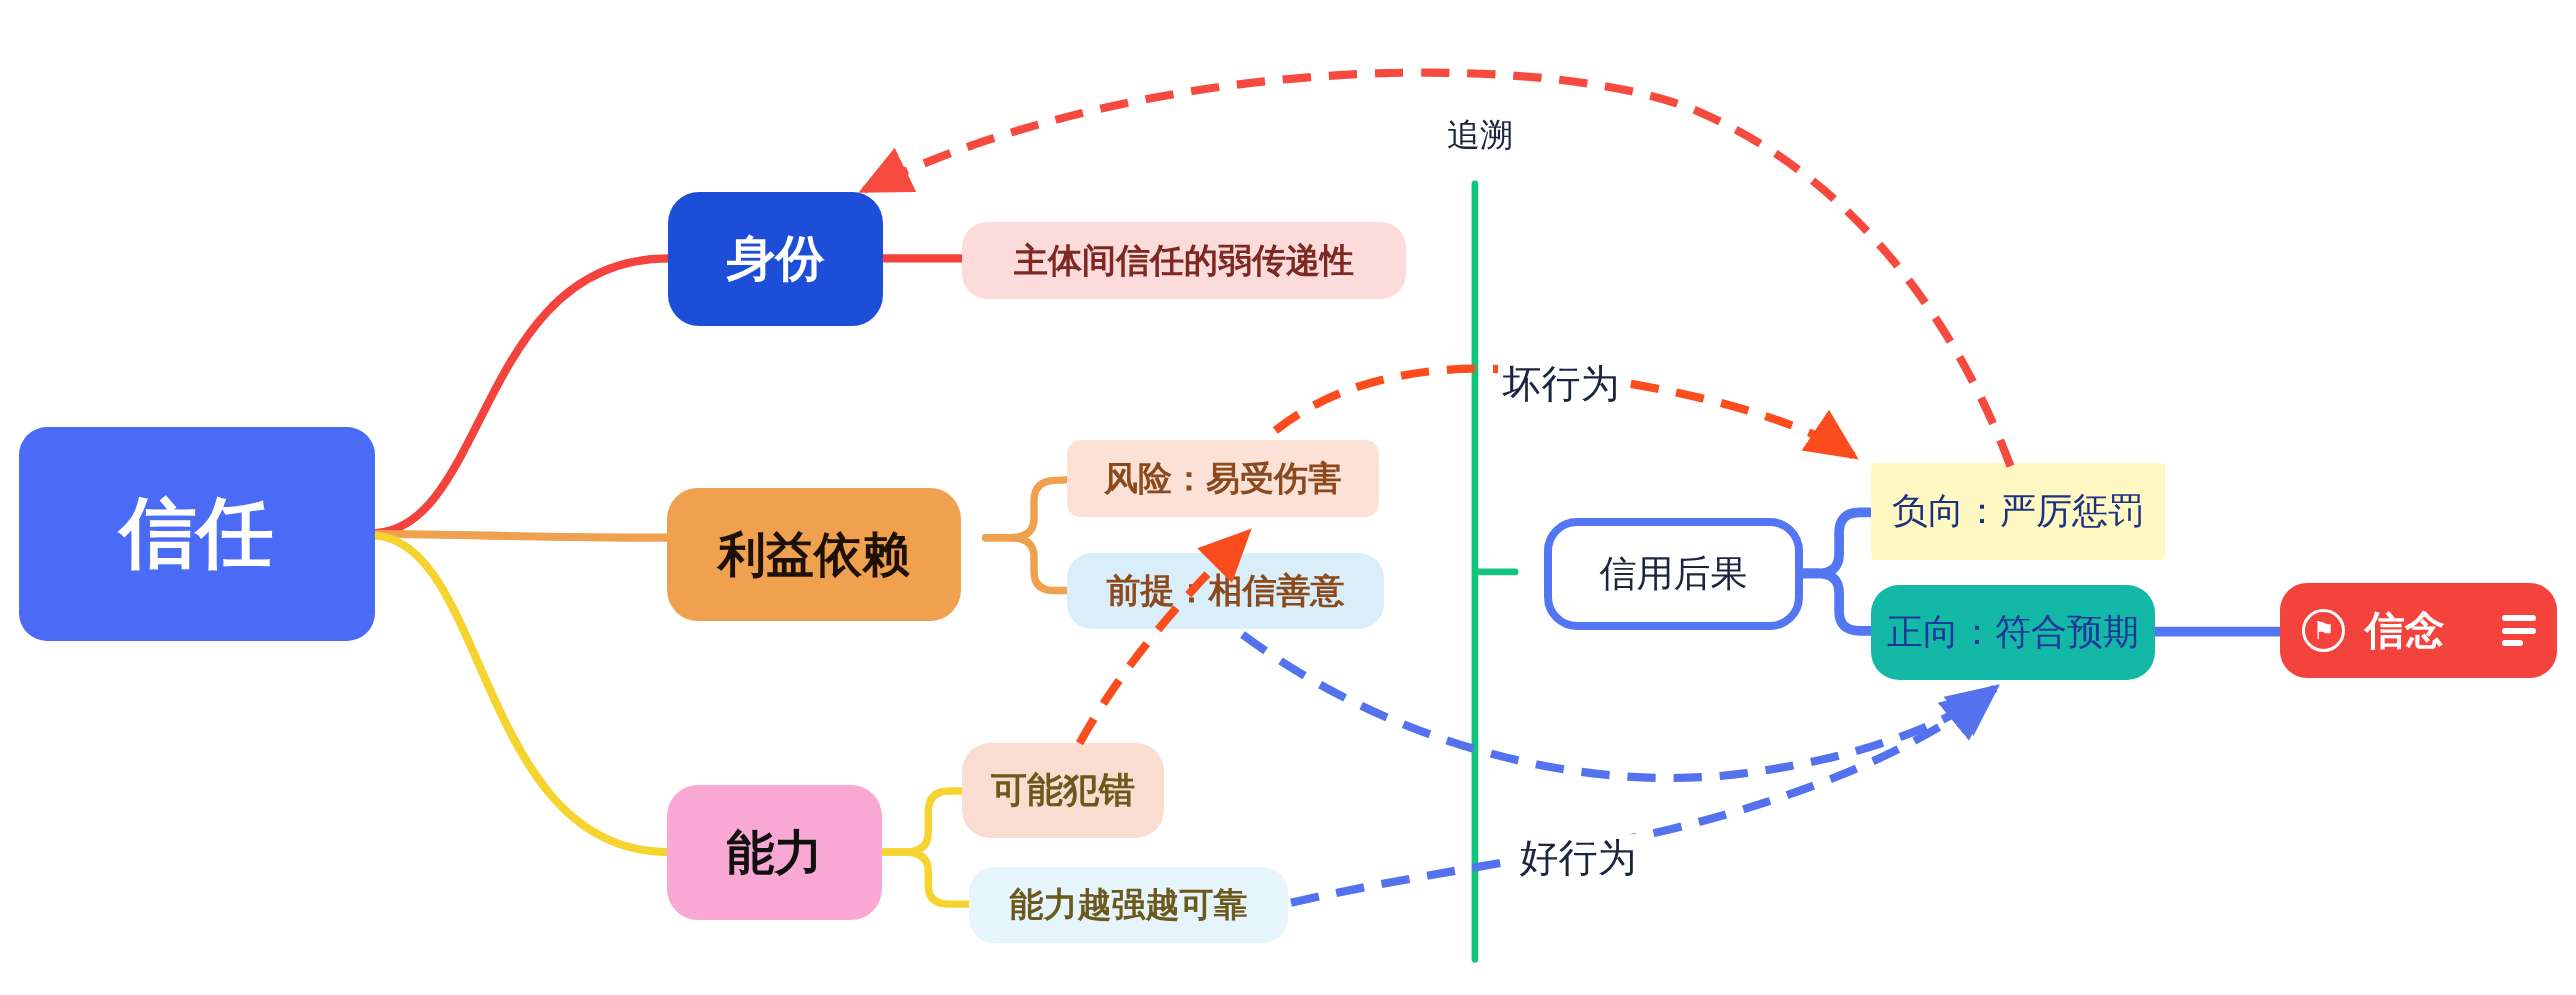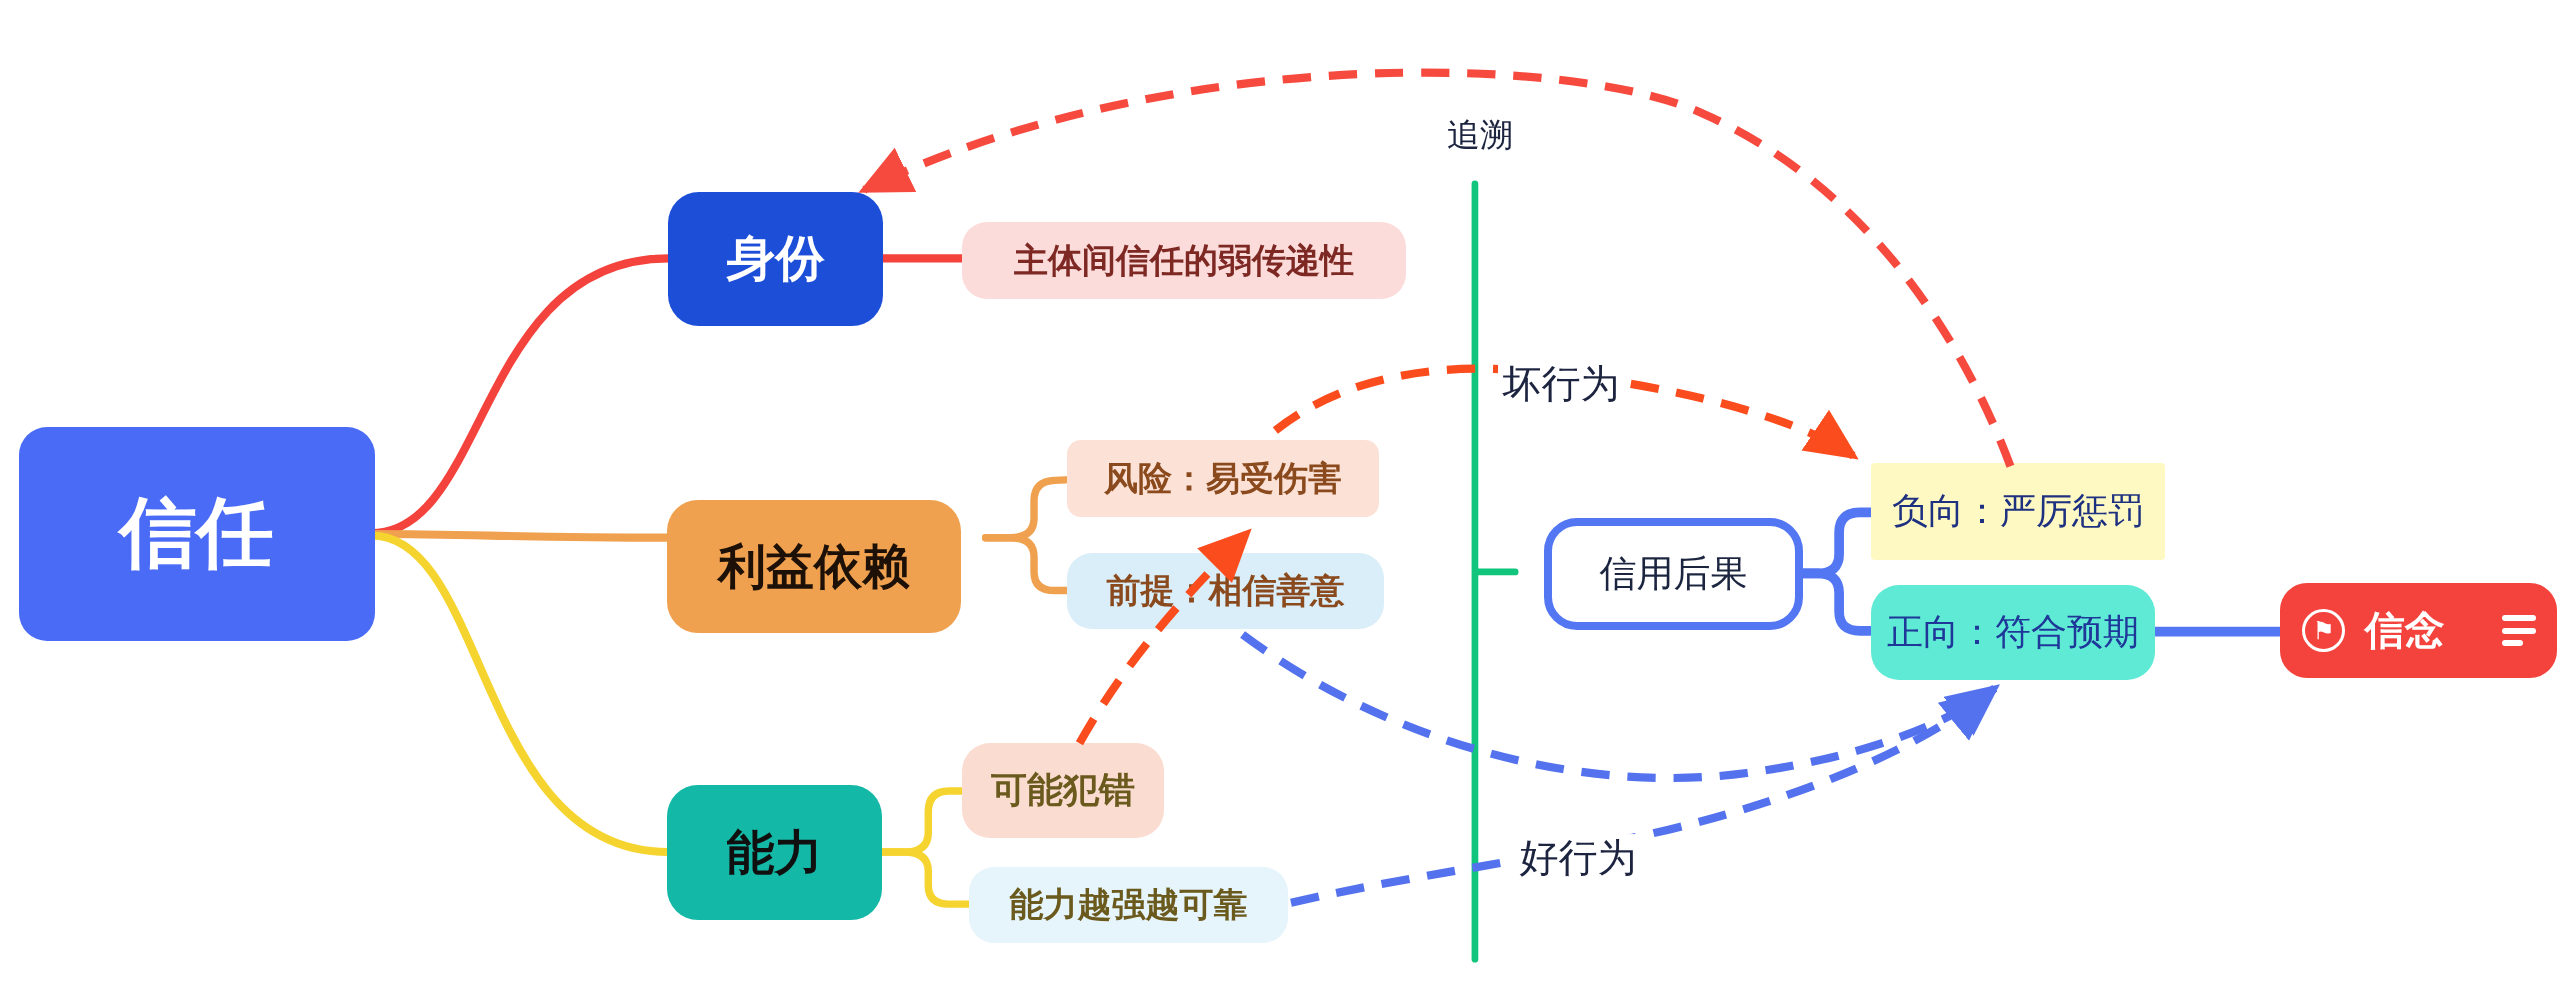--- a/index.html
+++ b/index.html
@@ -21,39 +21,39 @@
   }
   
   #n-trust{left:18.6px;top:427px;width:356px;height:214px;background:#4a6bf5;border-radius:28px;
            color:#ffffff;font-size:77px;}
   
   #n-identity{left:668px;top:192px;width:215px;height:134px;background:#1d4ed8;border-radius:31px;
               color:#ffffff;font-size:49px;}
   #n-identity-note{left:962px;top:222px;width:444px;height:77px;background:#fbdcda;border-radius:25px;
               color:#7e2823;font-size:34px;}
   
-  #n-interest{left:667px;top:500px;width:294px;height:133px;background:#f0a14f;border-radius:31px;
+  #n-interest{left:667px;top:488px;width:294px;height:133px;background:#f0a14f;border-radius:31px;
               color:#1d1006;font-size:48px;}
   #n-risk{left:1067px;top:440px;width:312px;height:77px;background:#fce1d6;border-radius:14px;
               color:#8a4a1d;font-size:34px;}
   #n-premise{left:1067px;top:553px;width:317px;height:76px;background:#d9eef8;border-radius:25px;
               color:#8a4a1d;font-size:34px;}
   
-  #n-ability{left:667px;top:785px;width:215px;height:135px;background:#14b8a6;border-radius:31px;
+  #n-ability{left:667px;top:785px;width:215px;height:135px;background:#f9a8d4;border-radius:31px;
               color:#101010;font-size:48px;}
   #n-may-err{left:962px;top:743px;width:202px;height:95px;background:#fbdcd0;border-radius:28px;
               color:#6b5a1e;font-size:36px;}
   #n-stronger{left:969px;top:867px;width:319px;height:76px;background:#e6f4fb;border-radius:25px;
               color:#6b5a1e;font-size:34px;}
   
   #n-credit{left:1544px;top:518px;width:259px;height:112px;background:#ffffff;border:8.2px solid #5376f2;
               border-radius:33px;color:#1c2540;font-size:37px;font-weight:normal;}
   #n-negative{left:1871px;top:463px;width:294px;height:97px;background:#fef9c3;border-radius:4px;
               color:#1e3180;font-size:36px;font-weight:normal;}
-  #n-positive{left:1871px;top:585px;width:284px;height:95px;background:#5eead4;border-radius:28px;
+  #n-positive{left:1871px;top:585px;width:284px;height:95px;background:#14b8a6;border-radius:28px;
               color:#1e3799;font-size:36px;font-weight:normal;}
   #n-belief{left:2280px;top:583px;width:277px;height:95px;background:#f4433d;border-radius:27px;
               color:#ffffff;font-size:40px;justify-content:flex-start;padding:0 21px 0 22.3px;gap:19.4px;}
 
   .flag-circle{
     width:43px;height:43px;border:3.7px solid #ffffff;border-radius:50%;
     display:flex;align-items:center;justify-content:center;box-sizing:border-box;flex:0 0 auto;
     font-size:25px;color:#ffffff;font-weight:normal;line-height:1;
   }
   .notes-icon{display:flex;flex-direction:column;gap:6.7px;margin-left:auto;flex:0 0 auto;}

